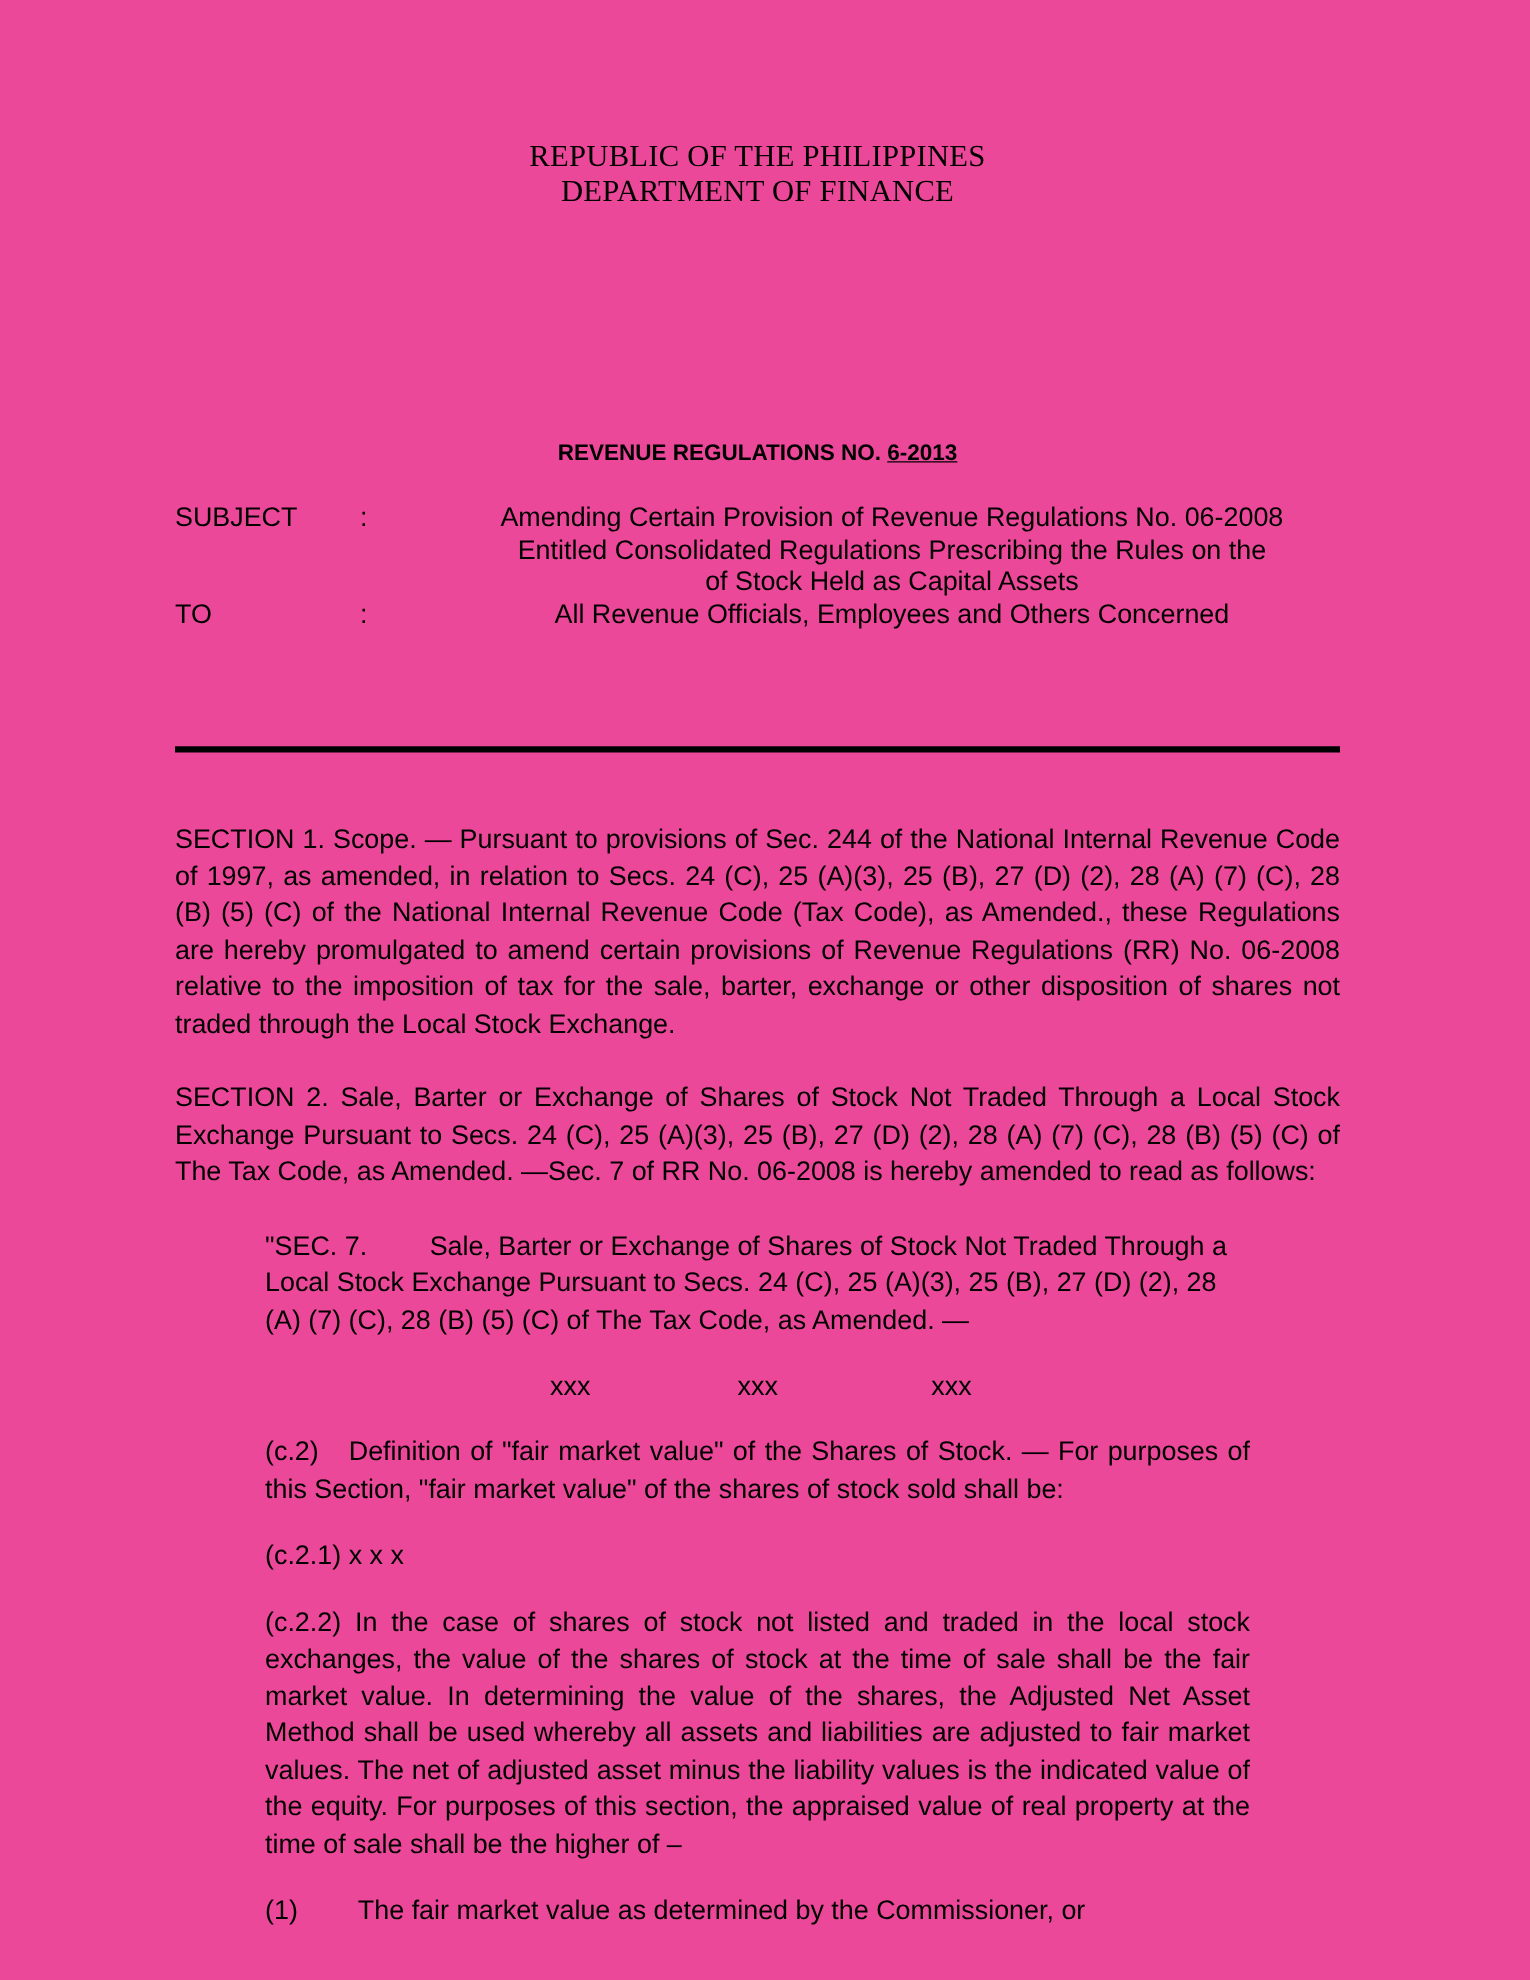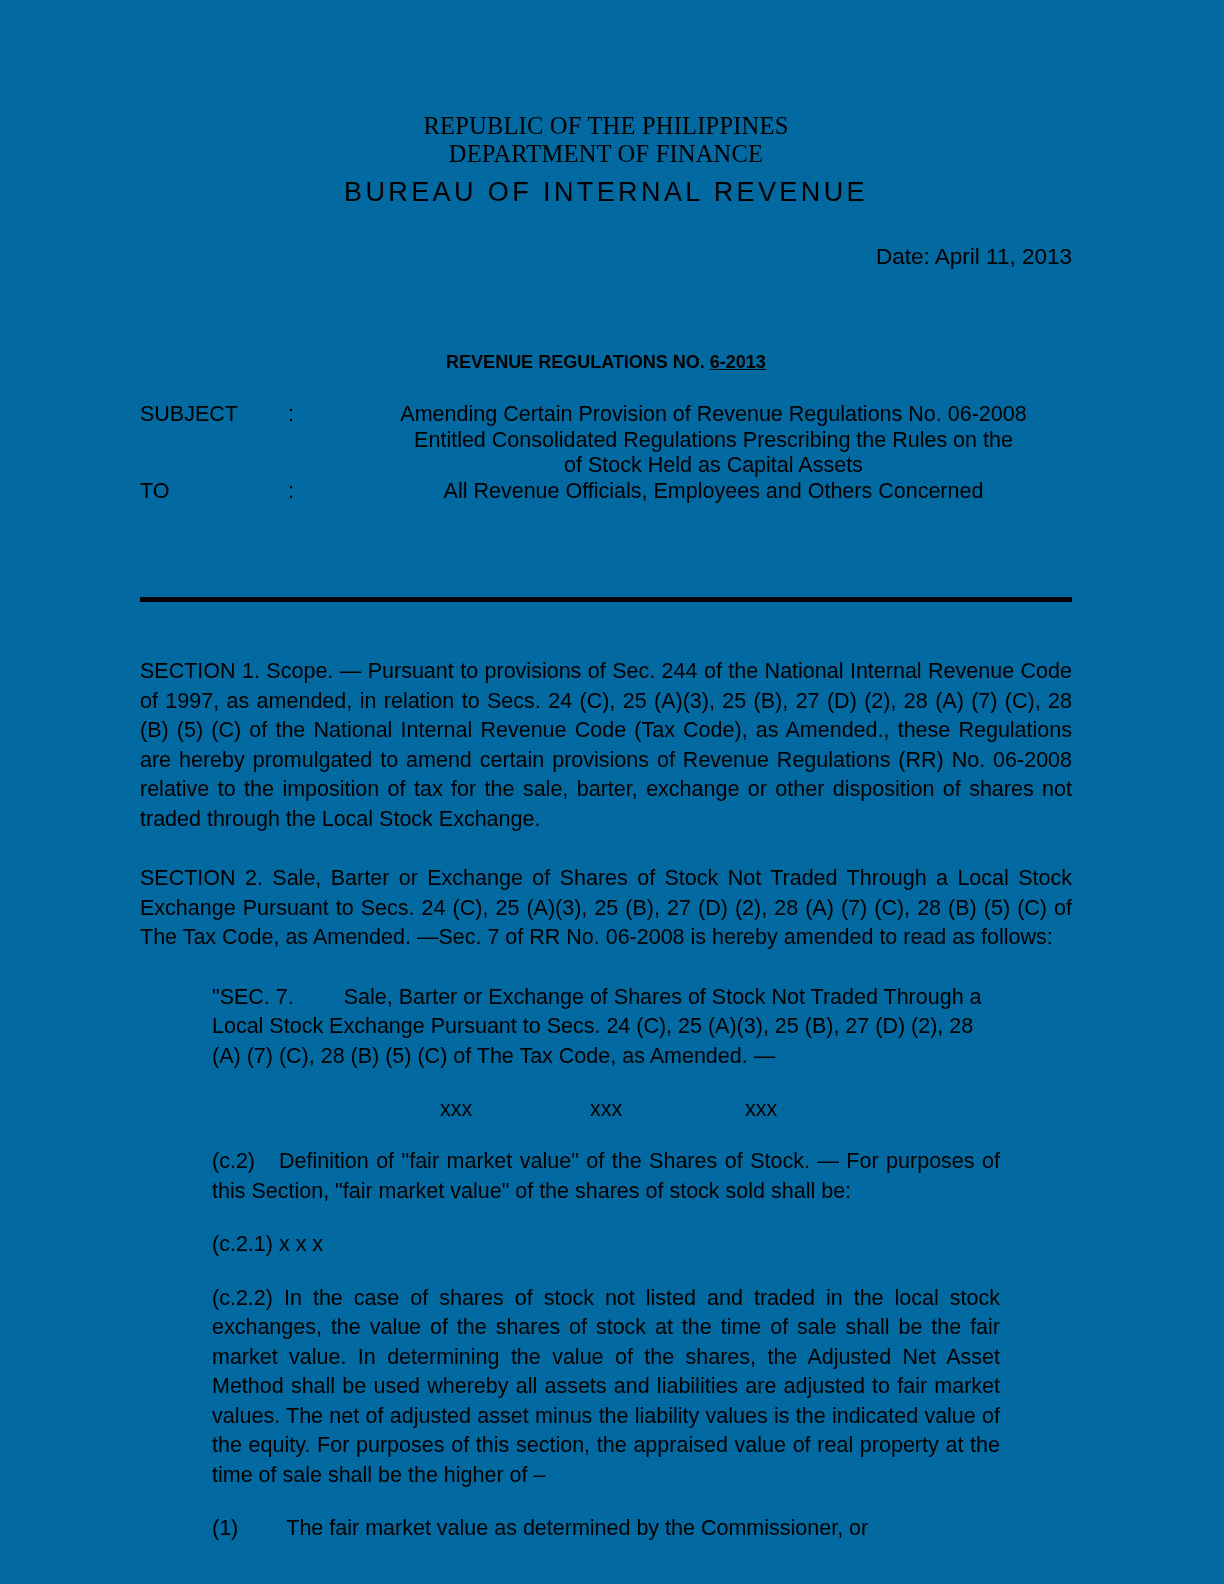--- a/index.html
+++ b/index.html
@@ -14,21 +14,21 @@
     font-family: "Liberation Sans", sans-serif;
     color: #000000;
     overflow: hidden;
   }
 
   .page {
     position: absolute;
     left: 0; top: 0;
     width: 1224px;
     height: 1584px;
-    background: #0369a1;
+    background: #ec4899;
   }
 
   
   .letterhead {
     position: absolute;
     left: 140px;
     top: 112px;
     width: 932px;
     text-align: center;
   }
@@ -163,24 +163,22 @@
   .xxx-c { left: 533px; }
 </style>
 </head>
 <body>
 
 <div class="page">
 
   <div class="letterhead">
     <div class="lh-line1">REPUBLIC OF THE PHILIPPINES</div>
     <div class="lh-line2">DEPARTMENT OF FINANCE</div>
-    <div class="lh-line3">BUREAU OF INTERNAL REVENUE</div>
-  </div>
-
-  <div class="date-line">Date: April 11, 2013</div>
+  </div>
+
 
   <div class="reg-title">
     <span>REVENUE REGULATIONS NO. </span><span class="reg-no">6-2013</span>
   </div>
 
   <div class="meta-block">
     <div class="meta-row subject-row">
       <span class="meta-label">SUBJECT</span>
       <span class="meta-colon">:</span>
       <span class="meta-value">

